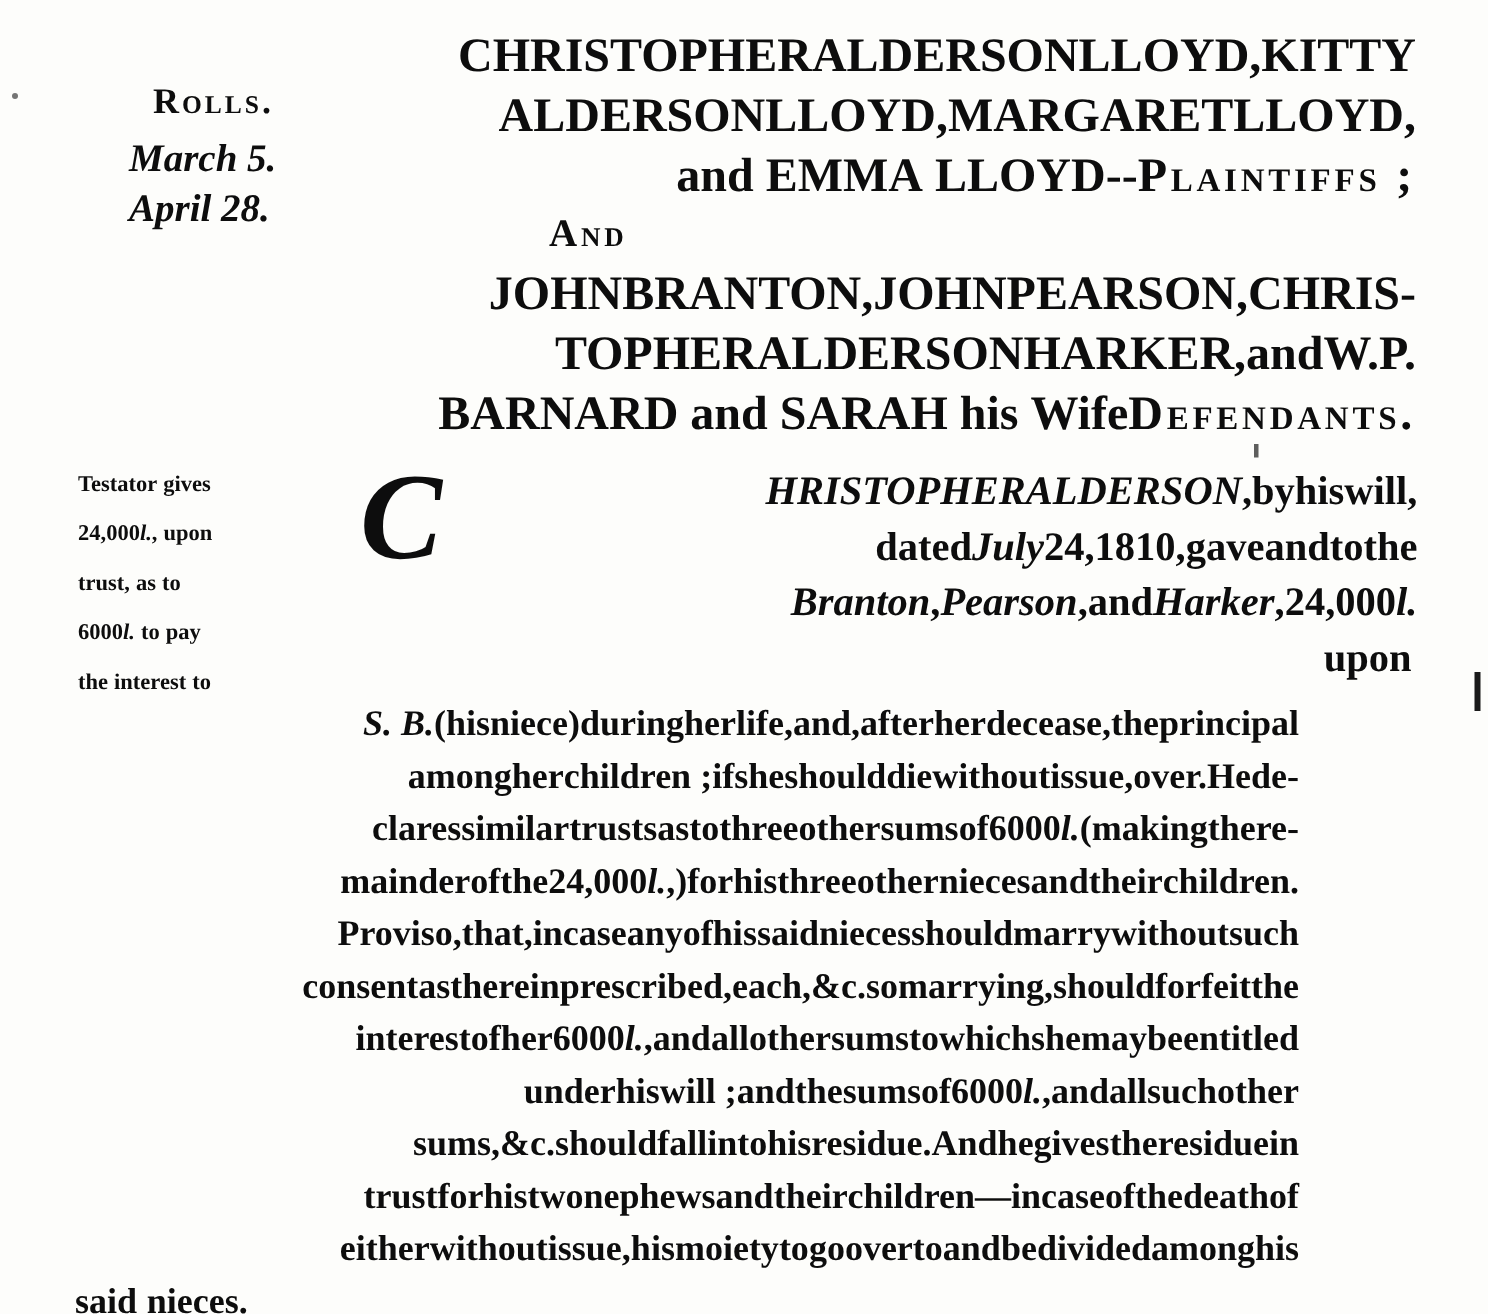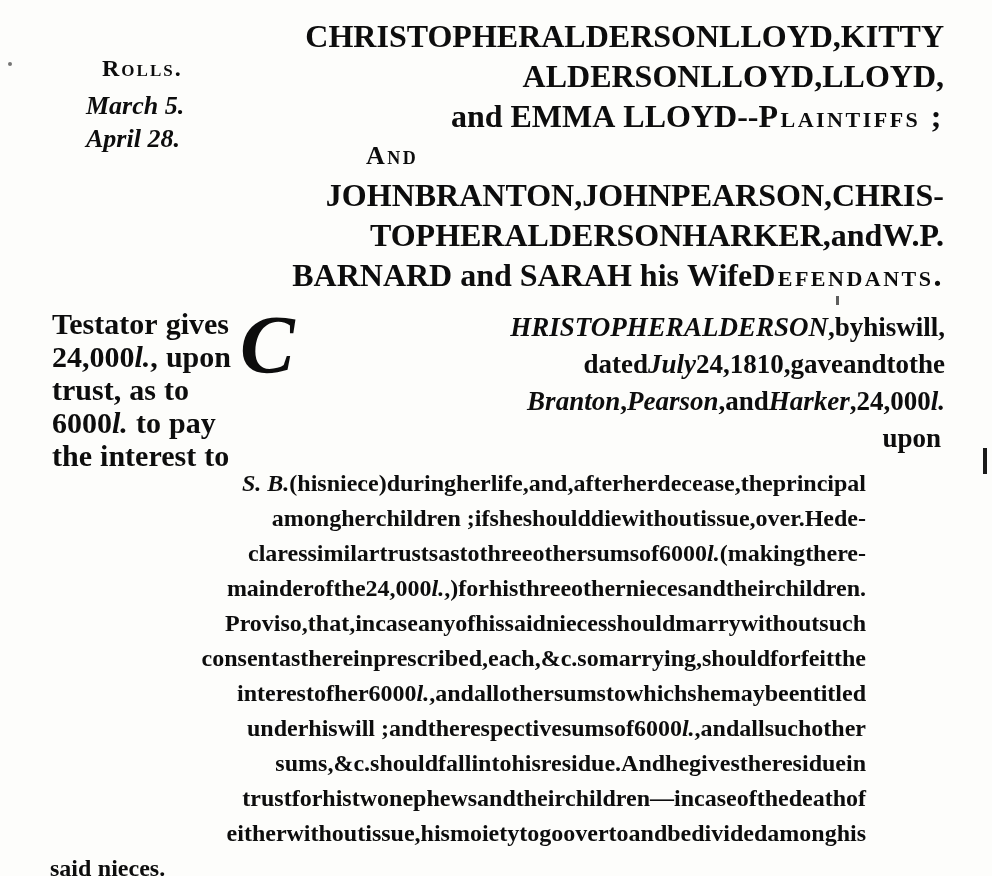--- a/index.html
+++ b/index.html
@@ -22,21 +22,21 @@
   .rolls .date{font-style:italic;}
 
   
   .title{position:absolute;left:248px;top:16px;width:696px;font-size:32px;line-height:40px;}
   .title .indent-a{padding-left:36px;}
   .title .indent-b{padding-left:28px;}
   .title .indent-c{padding-left:26px;}
   .title .sep{padding-left:118px;font-size:26px;line-height:39px;}
 
   
-  .headnote{position:absolute;left:52px;top:307px;width:218px;font-size:30px;line-height:33px;}
+  .headnote{position:absolute;left:52px;top:307px;width:218px;font-size:15px;line-height:33px;}
 
   
   .opening{position:absolute;left:240px;top:309px;width:705px;font-size:27px;line-height:37px;}
   .dropcap{
     float:left;font-style:italic;font-weight:700;
     font-size:82px;line-height:72px;height:74px;margin-right:7px;
   }
   .opening .rline.right{padding-right:4px;}
 
   
@@ -62,20 +62,21 @@
   <header class="title">
       <div class="rline just">
         <span class="w"><span>CHRISTOPHER</span></span>
         <span class="w"><span>ALDERSON</span></span>
         <span class="w"><span>LLOYD,</span></span>
         <span class="w"><span>KITTY</span></span>
       </div>
       <div class="rline just indent-a">
         <span class="w"><span>ALDERSON</span></span>
         <span class="w"><span>LLOYD,</span></span>
+        <span class="w"><span>MARGARET</span></span>
         <span class="w"><span>LLOYD,</span></span>
       </div>
       <div class="rline just">
         <span class="w"><span>and&nbsp;EMMA&nbsp;LLOYD</span></span>
         <span class="w"><span>-</span></span>
         <span class="w"><span>-</span></span>
         <span class="w"><span class="sc">Plaintiffs&nbsp;;</span></span>
       </div>
       <div class="rline left sep">
         <span class="w"><span class="sc">And</span></span>
@@ -261,21 +262,20 @@
         <span class="w"><span>may</span></span>
         <span class="w"><span>be</span></span>
         <span class="w"><span>entitled</span></span>
       </div>
       <div class="rline just">
         <span class="w"><span>under</span></span>
         <span class="w"><span>his</span></span>
         <span class="w"><span>will&nbsp;;</span></span>
         <span class="w"><span>and</span></span>
         <span class="w"><span>the</span></span>
-        <span class="w"><span>respective</span></span>
         <span class="w"><span>sums</span></span>
         <span class="w"><span>of</span></span>
         <span class="w"><span>6000</span><span class="i">l.</span><span>,</span></span>
         <span class="w"><span>and</span></span>
         <span class="w"><span>all</span></span>
         <span class="w"><span>such</span></span>
         <span class="w"><span>other</span></span>
       </div>
       <div class="rline just">
         <span class="w"><span>sums,</span></span>

